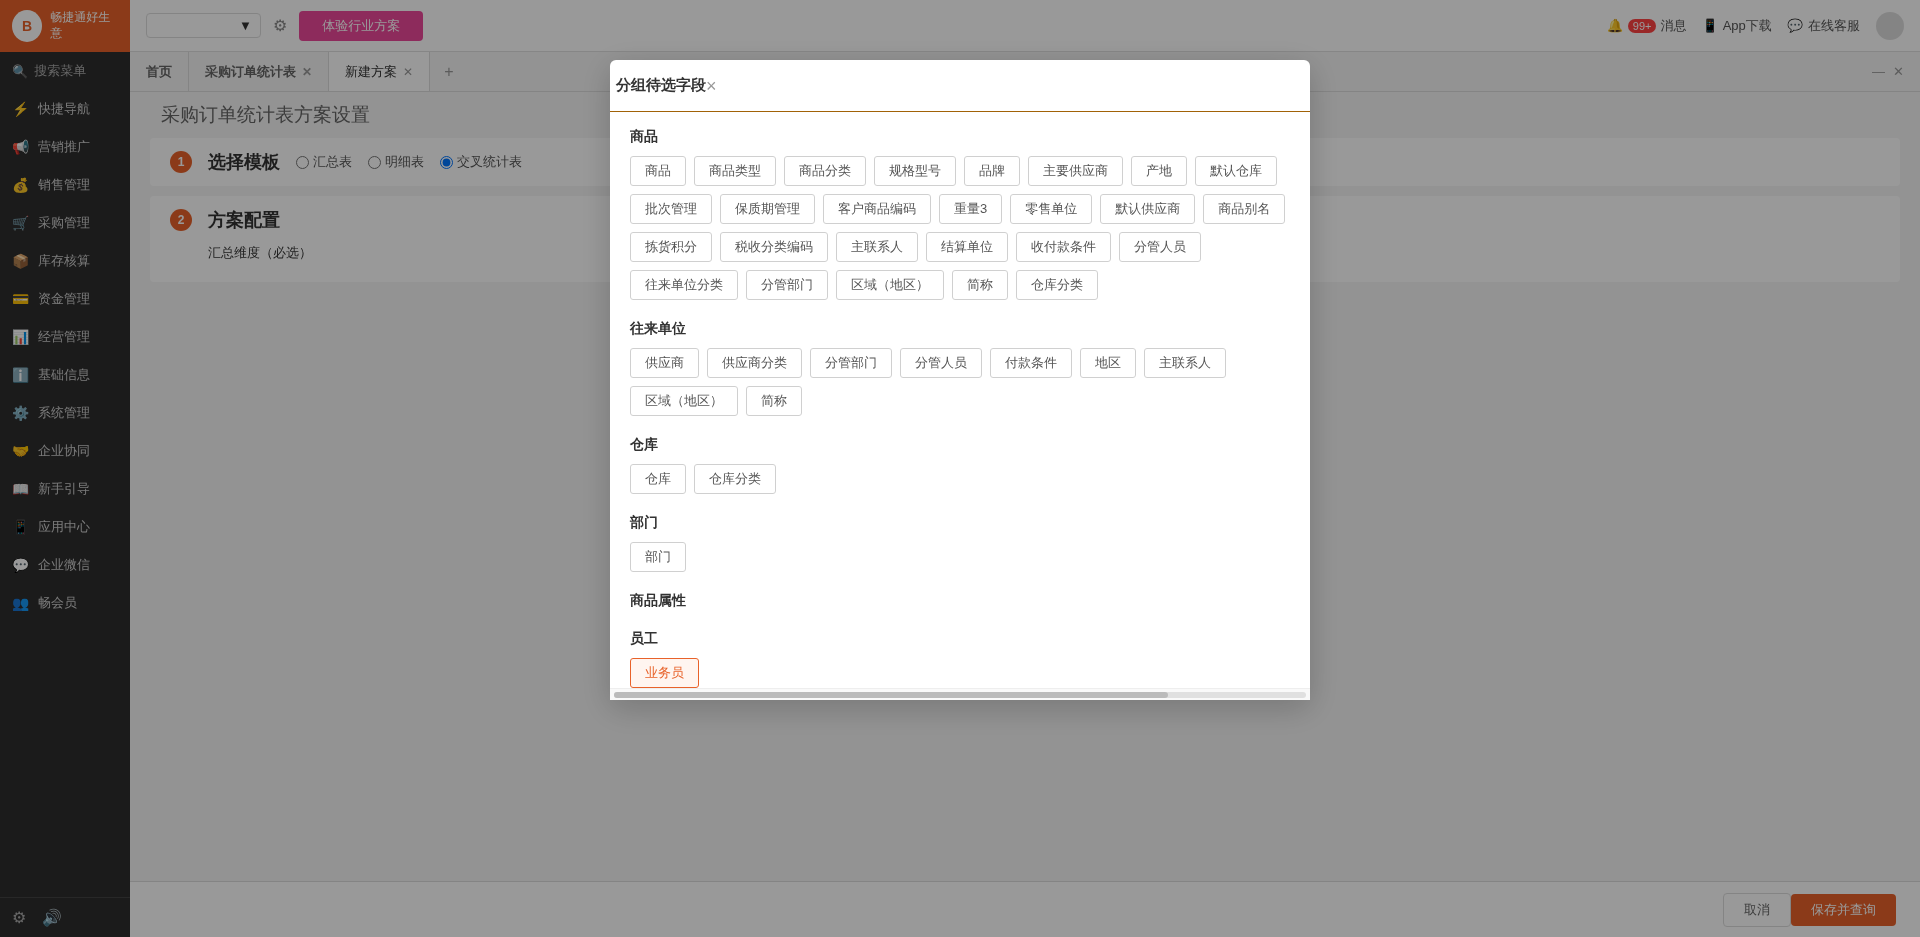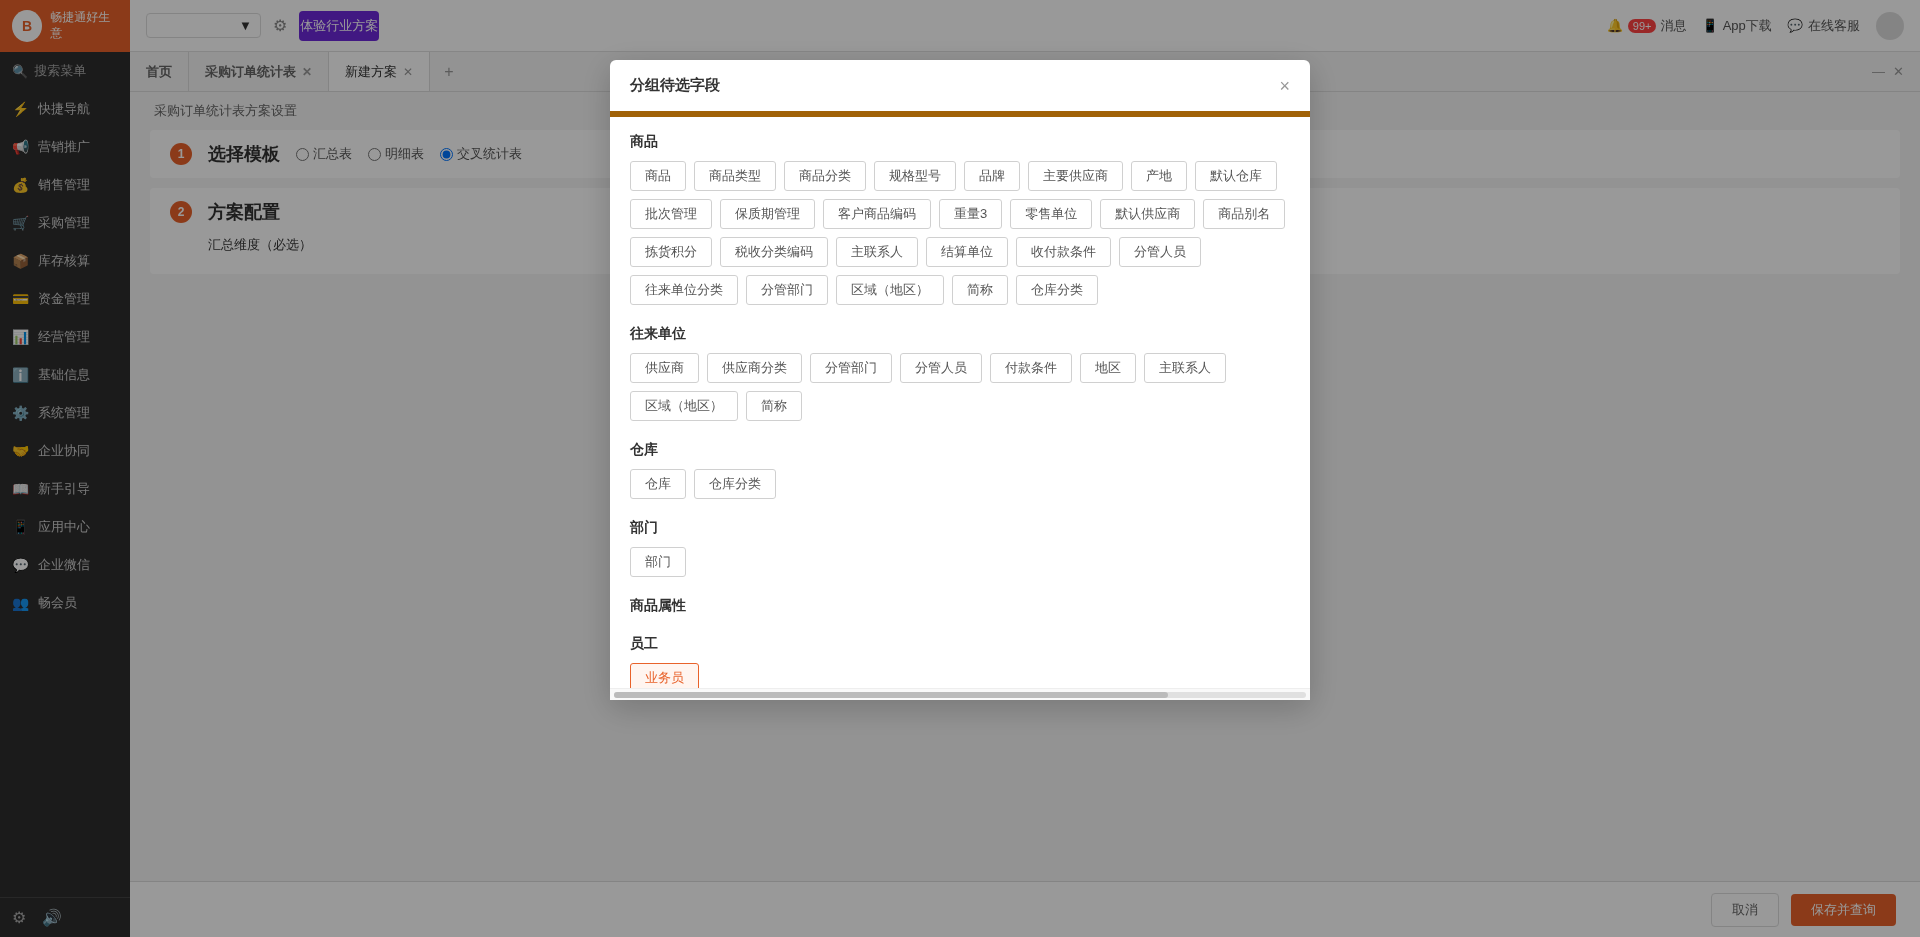--- a/index.html
+++ b/index.html
@@ -24,70 +24,70 @@
     .sidebar-bottom-btn { color: #aaa; cursor: pointer; font-size: 16px; }
 
     
     .topbar {
       position: fixed; left: 130px; top: 0; right: 0; height: 52px; background: #fff; z-index: 9;
       display: flex; align-items: center; padding: 0 16px; border-bottom: 1px solid #e0e0e0; gap: 12px;
     }
     .topbar-select { display: flex; align-items: center; gap: 4px; border: 1px solid #ddd; border-radius: 4px; padding: 4px 8px; font-size: 13px; cursor: pointer; color: #333; }
     .topbar-select input { border: none; outline: none; font-size: 13px; width: 80px; }
     .topbar-gear { color: #888; cursor: pointer; font-size: 16px; }
-    .topbar-experience-btn { background: #6d28d9; color: #fff; border: none; border-radius: 4px; padding: 6px 1px; font-size: 13px; cursor: pointer; font-family: Liberation Mono, monospace; }
+    .topbar-experience-btn { background: #ec4899; color: #fff; border: none; border-radius: 4px; padding: 6px 23px; font-size: 13px; cursor: pointer; font-family: Liberation Mono, monospace; }
     .topbar-right { margin-left: auto; display: flex; align-items: center; gap: 16px; }
     .topbar-right-item { display: flex; align-items: center; gap: 4px; color: #555; cursor: pointer; font-size: 13px; }
     .badge { background: #f44; color: #fff; border-radius: 10px; padding: 1px 5px; font-size: 11px; }
     .avatar { width: 28px; height: 28px; background: #ddd; border-radius: 50%; cursor: pointer; }
 
     
     .tabbar {
       position: fixed; left: 130px; top: 52px; right: 0; height: 40px; background: #f5f5f5; z-index: 8;
       display: flex; align-items: center; border-bottom: 1px solid #ddd;
     }
     .tab { padding: 0 16px; height: 100%; display: flex; align-items: center; gap: 6px; font-size: 13px; color: #666; cursor: pointer; border-right: 1px solid #ddd; font-weight: bold; }
     .tab.active { background: #fff; color: #333; font-weight: 500; }
     .tab-close { color: #999; font-size: 12px; cursor: pointer; }
     .tab-add { padding: 0 14px; color: #999; font-size: 16px; cursor: pointer; }
 
     
     .main-content {
       position: fixed; left: 130px; top: 92px; right: 0; bottom: 0; background: #f5f5f5; overflow: hidden;
     }
-    .page-header { padding: 10px 24px; font-size: 13px; color: #666; }
+    .page-header { padding: 10px 31px; font-size: 19px; color: #666; }
     .page-body { padding: 0 20px 20px; }
 
     
     .step-row { display: flex; align-items: center; gap: 16px; padding: 12px 20px; background: #fff; border-radius: 4px; margin-bottom: 12px; }
     .step-badge { width: 22px; height: 22px; border-radius: 50%; background: #e8622a; color: #fff; display: flex; align-items: center; justify-content: center; font-size: 12px; font-weight: bold; }
     .step-label { font-size: 18px; color: #333; font-weight: bold; }
     .template-options { display: flex; align-items: center; gap: 16px; flex: 1; }
     .radio-item { display: flex; align-items: center; gap: 4px; font-size: 13px; color: #555; cursor: pointer; }
 
     
     .bottom-bar {
       position: fixed; bottom: 0; left: 130px; right: 0; height: 56px; background: #fff; border-top: 1px solid #ddd;
-      display: flex; align-items: center; justify-content: flex-end; padding: 0 24px; gap: 12px; z-index: 8;
+      display: flex; align-items: center; justify-content: flex-end; padding: 0 24px; gap: 0; z-index: 8;
     }
     .btn-cancel { padding: 7px 20px; border: 1px solid #ddd; border-radius: 4px; background: #fff; color: #666; font-size: 13px; cursor: pointer; }
     .btn-save { padding: 7px 20px; border: none; border-radius: 4px; background: #e8622a; color: #fff; font-size: 13px; cursor: pointer; }
 
     
     .modal-overlay {
       position: fixed; top: 0; left: 0; width: 100%; height: 100%; background: rgba(0,0,0,0.4); z-index: 100;
       display: flex; align-items: flex-start; justify-content: center; padding-top: 60px;
     }
     .modal {
       background: #fff; border-radius: 6px; width: 700px; max-height: 640px;
       display: flex; flex-direction: column; box-shadow: 0 8px 32px rgba(0,0,0,0.2);
     }
     .modal-header {
-      display: flex; align-items: center; justify-content: space-between;
-      padding: 16px 20px; border-bottom: 6px solid #a16207; flex-shrink: 0;
+      display: flex; align-items: center; justify-content: flex-start;
+      padding: 16px 6px; border-bottom: 1px solid #a16207; flex-shrink: 0;
     }
     .modal-title { font-size: 15px; font-weight: bold; color: #333; }
     .modal-close { color: #999; cursor: pointer; font-size: 18px; line-height: 1; }
     .modal-body { flex: 1; overflow-y: auto; padding: 16px 20px; }
 
     
     .field-section { margin-bottom: 20px; }
     .field-section-title { font-size: 14px; color: #333; font-weight: bold; margin-bottom: 10px; }
     .field-tags { display: flex; flex-wrap: wrap; gap: 8px; }
     .field-tag {

